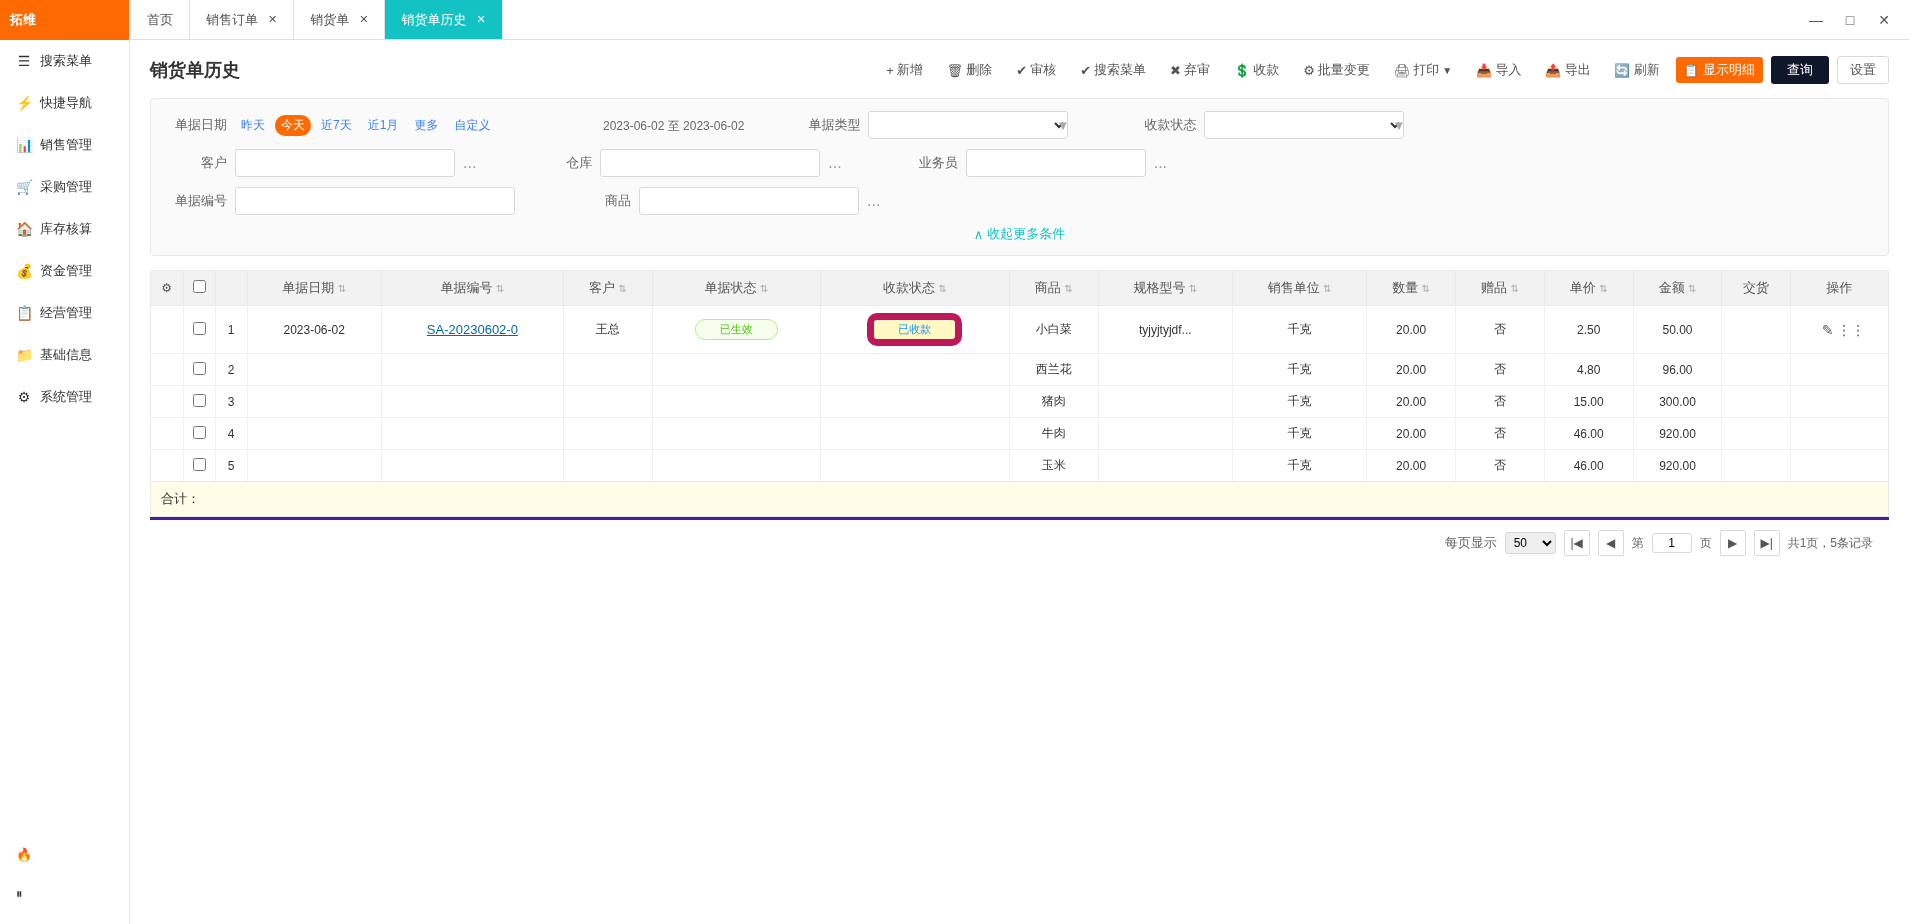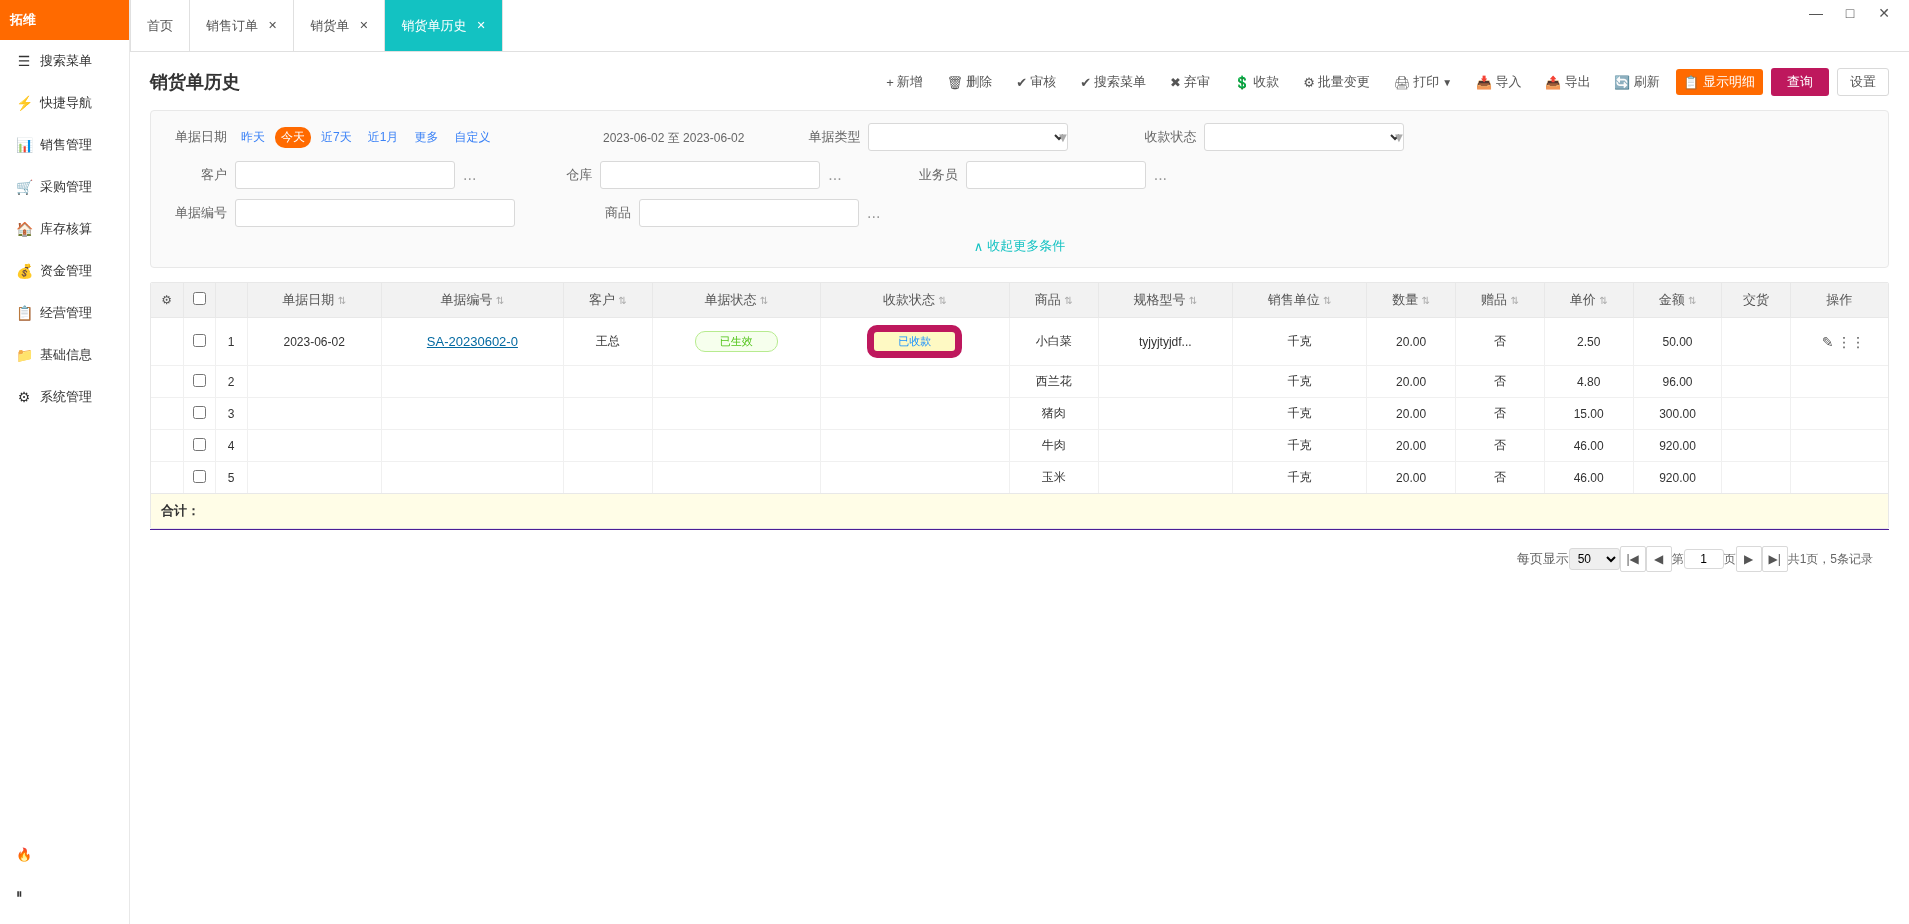--- a/index.html
+++ b/index.html
@@ -11,39 +11,39 @@
     .sidebar-item { display: flex; align-items: center; padding: 12px 16px; cursor: pointer; color: #333; gap: 8px; }
     .sidebar-item-icon { font-size: 14px; width: 16px; text-align: center; }
     .sidebar-item-label { font-size: 13px; }
     .sidebar-bottom { margin-top: auto; padding-bottom: 10px; }
     .sidebar-bottom .sidebar-item { font-size: 12px; }
 
     
     .main { flex: 1; display: flex; flex-direction: column; overflow: hidden; }
 
     
-    .tab-bar { background: #fff; border-bottom: 1px solid #e0e0e0; display: flex; align-items: flex-start; height: 52px; padding: 0 0; }
+    .tab-bar { background: #fff; border-bottom: 1px solid #e0e0e0; display: flex; align-items: center; height: 40px; padding: 0 0; }
     .tab { display: flex; align-items: center; padding: 0 16px; height: 100%; cursor: pointer; border-right: 1px solid #e0e0e0; color: #555; font-size: 13px; gap: 6px; position: relative; }
     .tab:first-child { border-left: 1px solid #e0e0e0; }
     .tab.active { color: #fff; background: #13c2c2; }
     .tab-close { font-size: 11px; cursor: pointer; margin-left: 4px; }
     .tab-spacer { flex: 1; }
     .tab-window-controls { display: flex; align-items: center; gap: 8px; padding: 0 12px; }
 
     
     .page-content { flex: 1; background: #f5f5f5; overflow: auto; padding: 0; }
     .inner-content { background: #fff; margin: 0; padding: 16px 20px; min-height: 100%; }
 
     
     .page-title-bar { display: flex; align-items: center; justify-content: space-between; margin-bottom: 14px; }
     .page-title { font-size: 18px; font-weight: bold; color: #333; }
     .toolbar { display: flex; align-items: center; gap: 8px; flex-wrap: wrap; }
     .toolbar-btn { display: flex; align-items: center; gap: 3px; padding: 4px 8px; cursor: pointer; color: #555; font-size: 12px; border: none; background: none; }
     .toolbar-btn .icon { font-size: 13px; }
-    .btn-query { background: #be185d; color: #fff; border: none; padding: 5px 16px; border-radius: 3px; cursor: pointer; font-size: 13px; }
+    .btn-query { background: #0f172a; color: #fff; border: none; padding: 5px 16px; border-radius: 3px; cursor: pointer; font-size: 13px; }
     .btn-settings { background: #fff; color: #555; border: 1px solid #d9d9d9; padding: 4px 12px; border-radius: 3px; cursor: pointer; font-size: 13px; }
 
     
     .filter-area { border: 1px solid #e8e8e8; border-radius: 4px; padding: 12px 16px; margin-bottom: 14px; background: #fafafa; }
     .filter-row { display: flex; align-items: center; gap: 16px; margin-bottom: 10px; }
     .filter-row:last-child { margin-bottom: 0; }
     .filter-item { display: flex; align-items: center; gap: 8px; min-width: 300px; }
     .filter-label { color: #666; font-size: 13px; min-width: 60px; text-align: right; white-space: nowrap; }
     .filter-input { border: 1px solid #d9d9d9; border-radius: 3px; padding: 4px 8px; font-size: 13px; color: #333; width: 180px; height: 28px; }
     .filter-select { border: 1px solid #d9d9d9; border-radius: 3px; padding: 4px 8px; font-size: 13px; color: #333; width: 200px; height: 28px; background: #fff; }
@@ -67,25 +67,25 @@
     .sort-icon { font-size: 10px; color: #aaa; }
     .badge { display: inline-block; padding: 2px 24px; border-radius: 10px; font-size: 11px; }
     .badge-green { background: #f6ffed; color: #52c41a; border: 1px solid #b7eb8f; }
     .badge-blue { background: #fef9c3; color: #1890ff; border: 7px solid #be185d; }
     .link-text { color: #0369a1; cursor: pointer; text-decoration: underline; }
     .action-btn { width: 20px; height: 20px; cursor: pointer; display: inline-flex; align-items: center; justify-content: center; color: #555; font-size: 14px; }
     .th-gear { width: 32px; }
     .th-check { width: 32px; }
 
     
-    .table-footer { background: #fffde7; border-top: 1px solid #e8e8e8; display: flex; align-items: center; padding: 8px 10px; font-size: 13px; color: #333; font-weight: bold; }
+    .table-footer { background: #fffde7; border-top: 1px solid #e8e8e8; display: flex; align-items: center; padding: 8px 10px; font-size: 13px; color: #333; }
     .footer-label { min-width: 80px; }
 
     
-    .pagination { display: flex; align-items: center; justify-content: flex-end; padding: 16px 16px; gap: 0; background: #fff; border-top: 1px solid #4c1d95; }
+    .pagination { display: flex; align-items: center; justify-content: flex-end; padding: 10px 16px; gap: 8px; background: #fff; border-top: 3px solid #4c1d95; }
     .page-size-label { color: #666; }
     .page-size-select { border: 1px solid #d9d9d9; border-radius: 3px; padding: 2px 4px; font-size: 12px; }
     .page-nav-btn { width: 26px; height: 26px; border: 1px solid #d9d9d9; background: #fff; cursor: pointer; border-radius: 2px; display: flex; align-items: center; justify-content: center; font-size: 12px; color: #555; }
     .page-input { border: 1px solid #d9d9d9; border-radius: 3px; width: 40px; text-align: center; padding: 2px 4px; font-size: 12px; }
     .page-info { color: #666; font-size: 12px; }
 
     
     .table-scroll { overflow-x: auto; }
     .table-scroll::-webkit-scrollbar { height: 6px; }
     .table-scroll::-webkit-scrollbar-thumb { background: #ccc; border-radius: 3px; }

